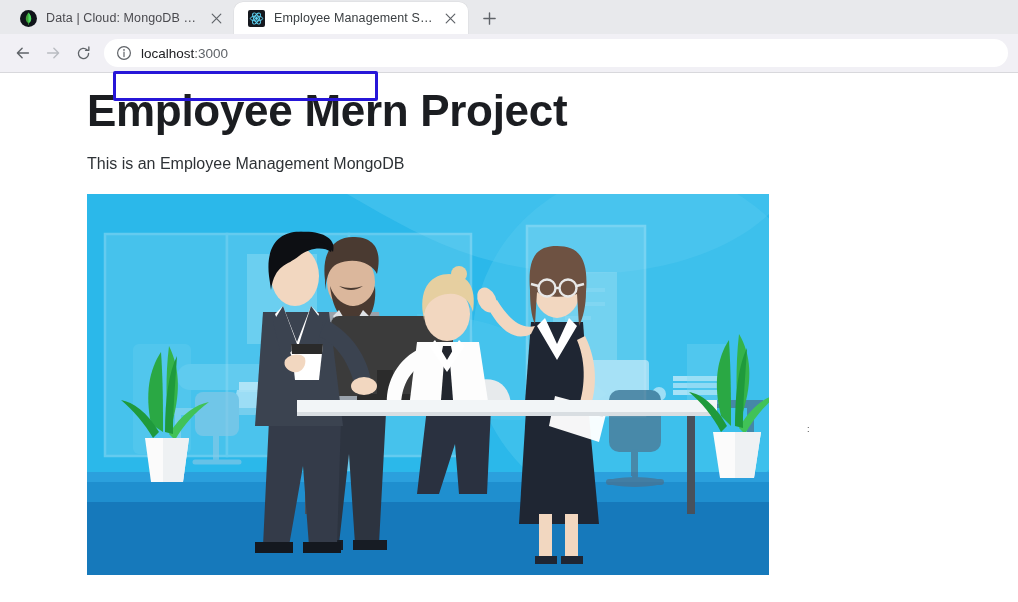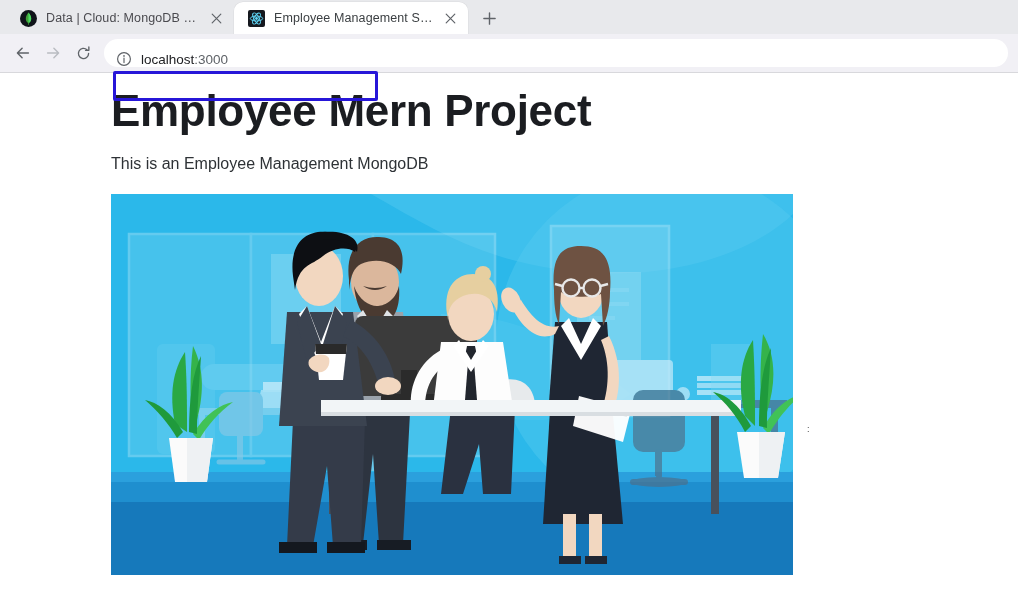--- a/index.html
+++ b/index.html
@@ -92,21 +92,21 @@
     position: relative;
     display: flex;
     align-items: center;
   }
   .omnibox {
     height: 28px;
     width: 100%;
     background: #ffffff;
     border-radius: 14px;
     display: flex;
-    align-items: flex-end;
+    align-items: center;
     padding: 0 12px;
     gap: 9px;
     font-size: 13px;
   }
   .info-icon { width: 16px; height: 16px; flex: 0 0 16px; color: #5f6368; }
   .url { color: #202124; font-size: 13.5px; white-space: nowrap; }
   .url .port { color: #5f6368; }
 
   
   .annot-box {
@@ -122,21 +122,21 @@
   .chrome-sep { height: 1px; background: #d8d8dc; flex: 0 0 1px; }
 
   
   .page {
     flex: 1 1 auto;
     background: #ffffff;
     padding: 14px 0 0 0;
     position: relative;
     overflow: hidden;
   }
-  .page-inner { padding-left: 87px; margin-left: 24px; }
+  .page-inner { padding-left: 87px; }
   h1.page-title {
     font-size: 44px;
     font-weight: 700;
     color: #1b1d21;
     letter-spacing: -0.3px;
     line-height: 1.1;
     margin-bottom: 20px;
   }
   p.page-sub {
     font-size: 16px;

